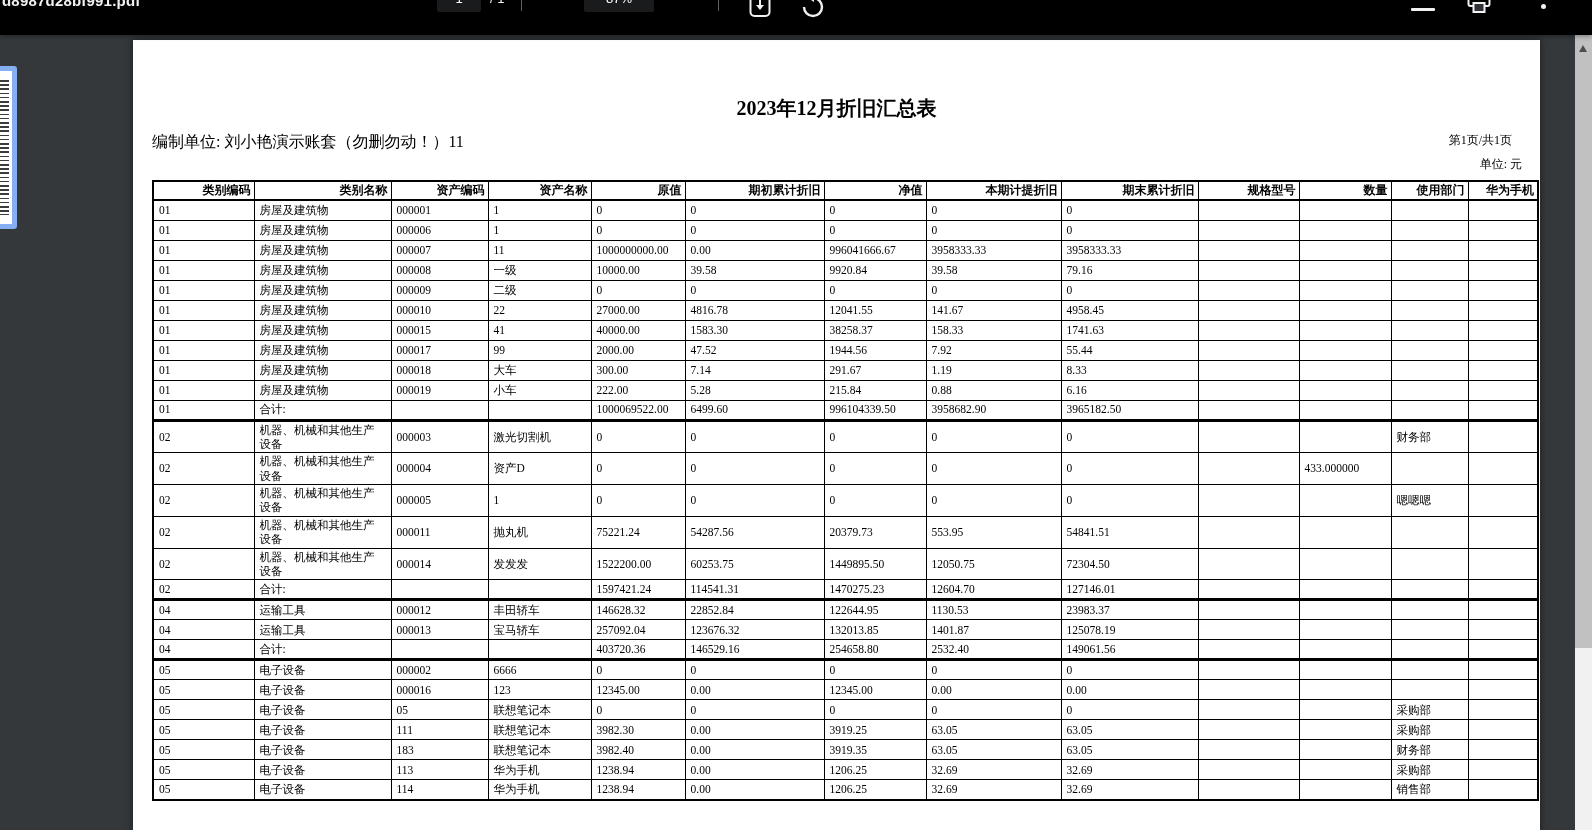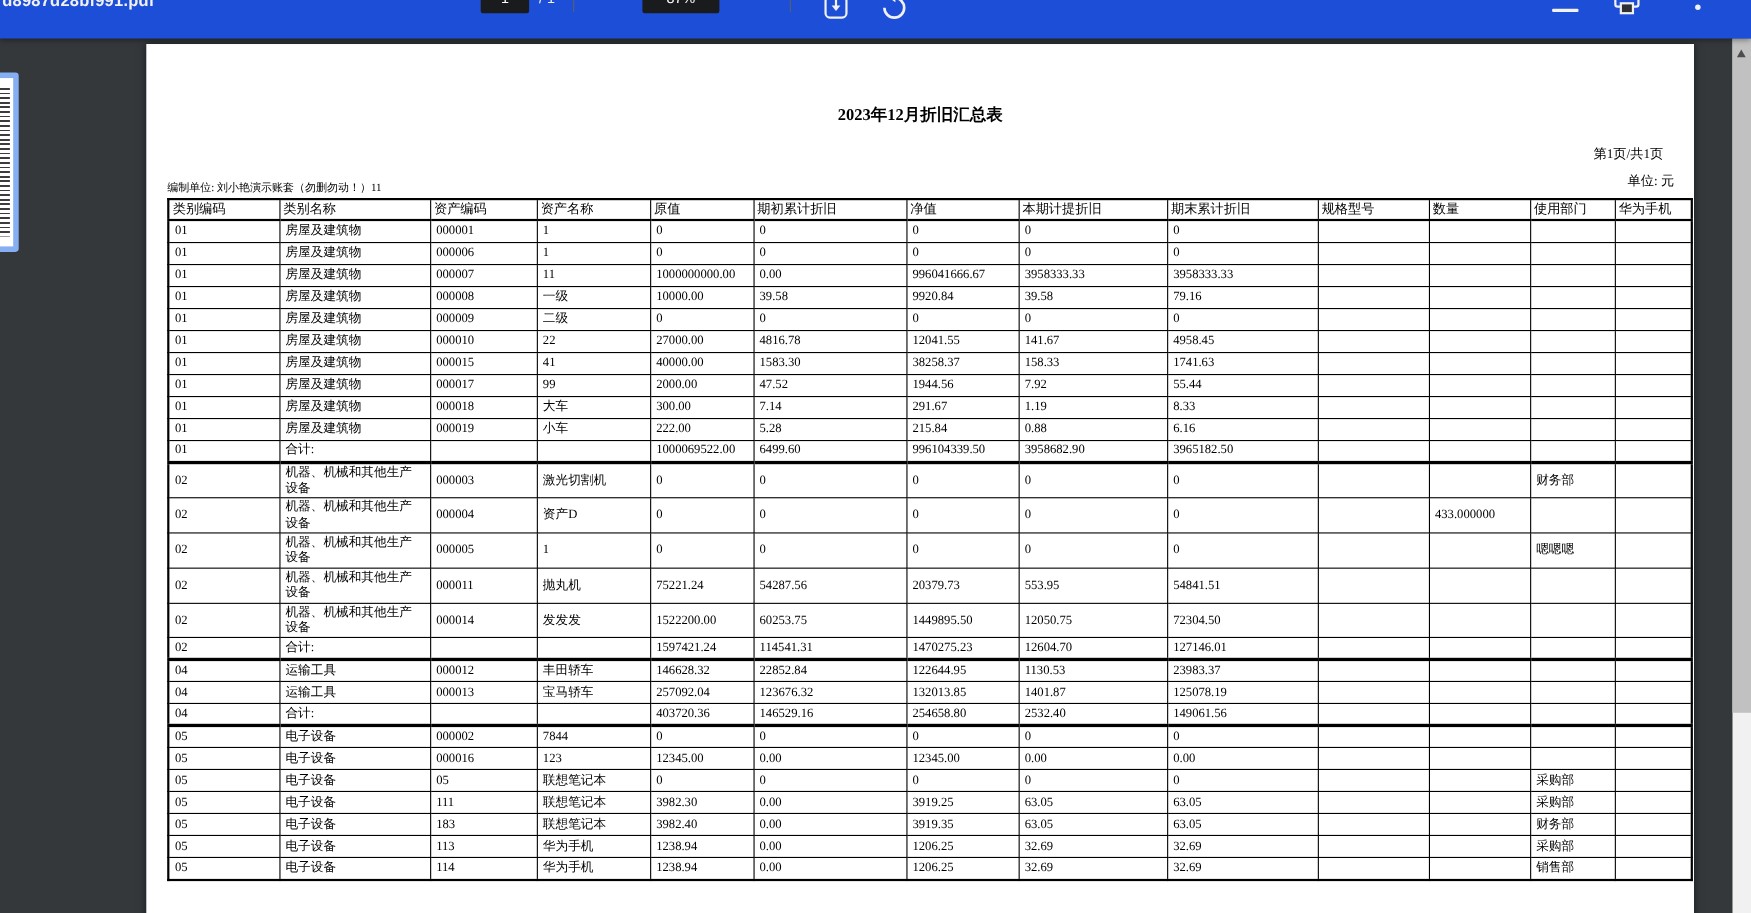--- a/index.html
+++ b/index.html
@@ -1,21 +1,21 @@
 <!DOCTYPE html>
 <html><head>
 <meta charset="utf-8">
 <style>
   * { margin:0; padding:0; box-sizing:border-box; }
   body { font-family:"Liberation Sans", sans-serif; background:#222; }
   .screen { position:relative; width:1592px; height:830px; overflow:hidden; background:#34383b; }
 
   
   .toolbar { position:absolute; top:0; left:0; width:1592px; height:35px;
-             background:#1d4ed8; overflow:hidden; z-index:10;
+             background:#000000; overflow:hidden; z-index:10;
              box-shadow:0 1px 5px rgba(0,0,0,.4); }
   .toolbar-inner { position:absolute; top:-21px; left:0; width:100%; height:56px; color:#f1f1f1; }
   .toolbar-inner > * { position:absolute; }
   .filename { left:2px; top:13px; font-size:15px; font-weight:bold; line-height:18px; letter-spacing:.2px; }
   .tb-box { background:#191b1c; border-radius:2px; color:#fff; text-align:center;
             font-size:13px; height:26px; line-height:26px; border:none; }
   .page-box { left:437px; top:7px; width:44px; }
   .page-total { left:490px; top:7px; line-height:26px; font-size:13px; }
   .tb-divider { width:1px; height:20px; background:#5c6064; top:12px; }
   .div1 { left:521px; } .div2 { left:718px; }
@@ -40,29 +40,29 @@
   .scrollbar { position:absolute; right:0; top:35px; width:17px; height:795px; background:#f1f1f1; z-index:6; }
   .scroll-upper { position:absolute; left:0; top:0; width:17px; height:613px; background:#c1c1c1; }
   .scroll-up-arrow { position:absolute; left:4px; top:10px; width:0; height:0;
                      border-left:4.5px solid transparent; border-right:4.5px solid transparent;
                      border-bottom:7px solid #4d4d4d; }
 
   
   .pdf-page { position:absolute; left:133px; top:40px; width:1407px; height:1100px;
               background:#fff; box-shadow:0 0 7px rgba(0,0,0,.5);
               font-family:"Liberation Serif","DejaVu Serif",serif; color:#000; }
-  .doc-title { text-align:center; padding-top:55px; font-size:15px; font-weight:bold; }
+  .doc-title { text-align:center; padding-top:55px; font-size:20px; font-weight:bold; }
   .page-indicator { position:absolute; top:92px; right:28px; font-size:12px; }
-  .prepared-by { position:absolute; top:124px; left:19px; font-size:10px; }
+  .prepared-by { position:absolute; top:92px; left:19px; font-size:16px; }
   .unit-label { position:absolute; top:116px; right:18px; font-size:12px; }
 
   table.dep { position:absolute; top:140px; left:19px; width:1385px;
               border-collapse:collapse; table-layout:fixed; font-size:11.5px;
               border:2px solid #000; }
-  table.dep th { height:19px; font-weight:normal; text-align:left; font-size:12px;
+  table.dep th { height:19px; font-weight:bold; text-align:right; font-size:12px;
                  border-left:1px solid #000; border-right:1px solid #000;
                  border-bottom:2.5px solid #000; padding:0 3px; }
   table.dep td { height:20px; text-align:left; vertical-align:middle;
                  border-left:1px solid #000; border-right:1px solid #000;
                  border-bottom:1.5px solid #000; padding:1px 5px; line-height:1.25;
                  overflow:hidden; word-break:break-all; }
   table.dep tr.subtotal td { border-bottom:3px solid #000; }
 </style>
 </head>
 <body>
@@ -461,21 +461,21 @@
             <td>149061.56</td>
             <td></td>
             <td></td>
             <td></td>
             <td></td>
           </tr>
           <tr>
             <td>05</td>
             <td>电子设备</td>
             <td>000002</td>
-            <td>7844</td>
+            <td>6666</td>
             <td>0</td>
             <td>0</td>
             <td>0</td>
             <td>0</td>
             <td>0</td>
             <td></td>
             <td></td>
             <td></td>
             <td></td>
           </tr>

